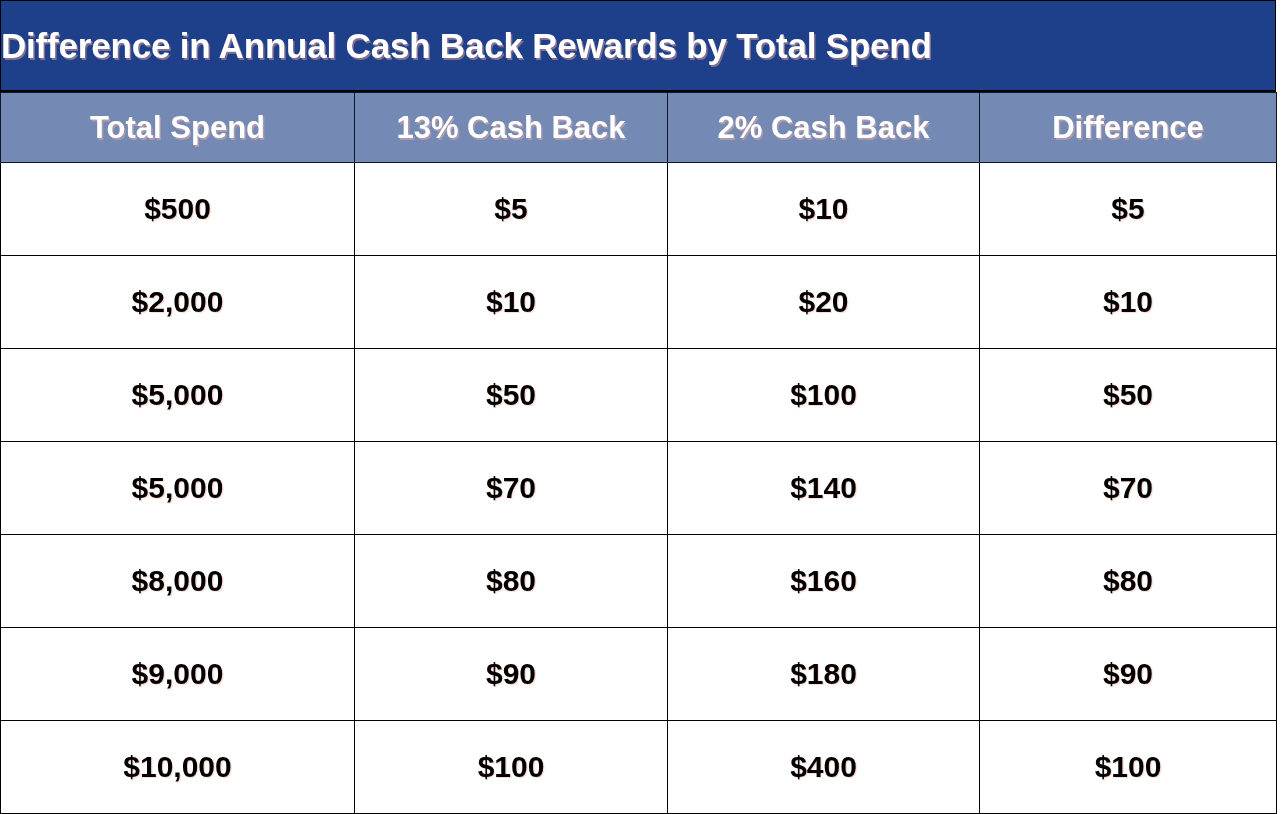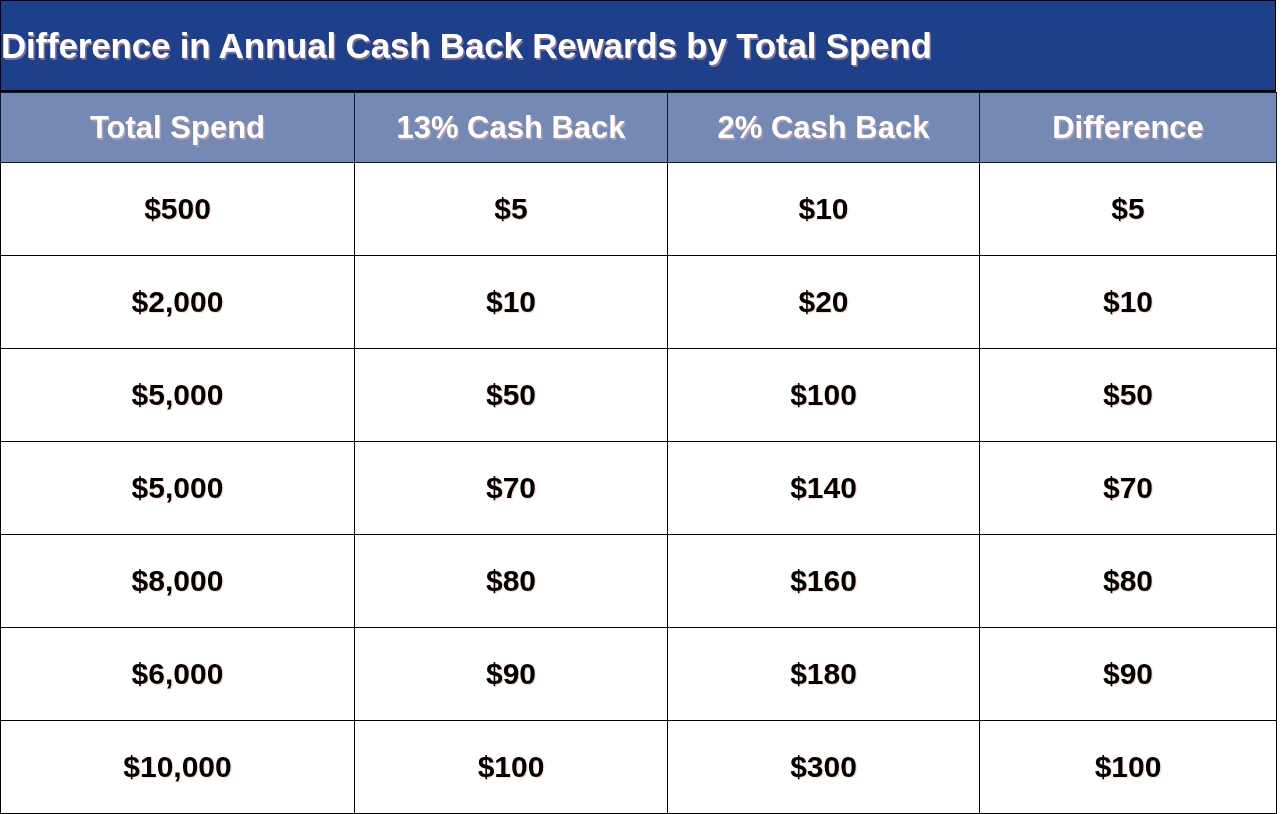--- a/index.html
+++ b/index.html
@@ -125,27 +125,27 @@
         <td>$140</td>
         <td>$70</td>
       </tr>
       <tr>
         <td>$8,000</td>
         <td>$80</td>
         <td>$160</td>
         <td>$80</td>
       </tr>
       <tr>
-        <td>$6,000</td>
+        <td>$9,000</td>
         <td>$90</td>
         <td>$180</td>
         <td>$90</td>
       </tr>
       <tr>
         <td>$10,000</td>
         <td>$100</td>
-        <td>$300</td>
+        <td>$400</td>
         <td>$100</td>
       </tr>
     </tbody>
   </table>
 
 </div>
 
 </body></html>

